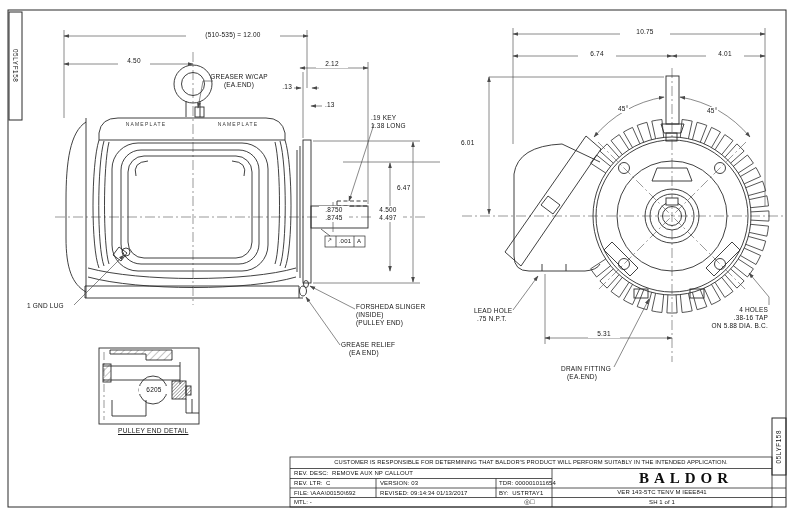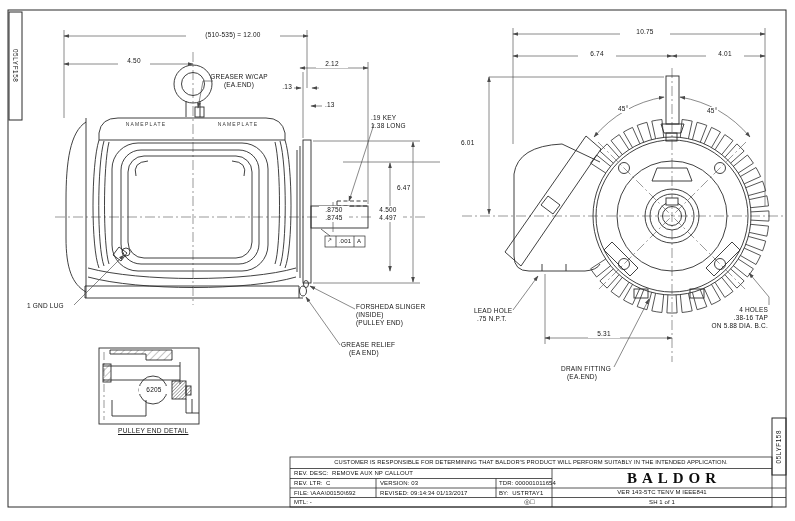--- a/index.html
+++ b/index.html
@@ -319,17 +319,17 @@
 <div class="lbl ctr tb" style="left:290px;top:459px;width:482px;font-size:5.8px;">CUSTOMER IS RESPONSIBLE FOR DETERMINING THAT BALDOR'S PRODUCT WILL PERFORM SUITABLY IN THE INTENDED APPLICATION.</div>
 <div class="lbl tb" style="left:294px;top:470px;">REV. DESC:  REMOVE AUX NP CALLOUT</div>
 <div class="lbl tb" style="left:294px;top:480px;">REV. LTR:  C</div>
 <div class="lbl tb" style="left:380px;top:480px;">VERSION: 03</div>
 <div class="lbl tb" style="left:499px;top:480px;">TDR: 000001011654</div>
 <div class="lbl tb" style="left:294px;top:489.5px;">FILE: \AAA\00150\692</div>
 <div class="lbl tb" style="left:380px;top:489.5px;">REVISED: 09:14:34 01/13/2017</div>
 <div class="lbl tb" style="left:499px;top:489.5px;">BY:  USTRTAY1</div>
 <div class="lbl tb" style="left:294px;top:499px;">MTL: -</div>
 <div class="lbl" style="left:524px;top:498px;font-size:7px;">◎□</div>
-<div class="lbl ctr brand" style="left:564px;top:469px;width:220px;">BALDOR</div>
+<div class="lbl ctr brand" style="left:576px;top:469px;width:220px;">BALDOR</div>
 <div class="lbl ctr tb" style="left:552px;top:489px;width:220px;">VER 143-5TC TENV M IEEE841</div>
 <div class="lbl ctr tb" style="left:552px;top:498.5px;width:220px;">SH 1 of 1</div>
 
 </div>
 
 </body></html>

